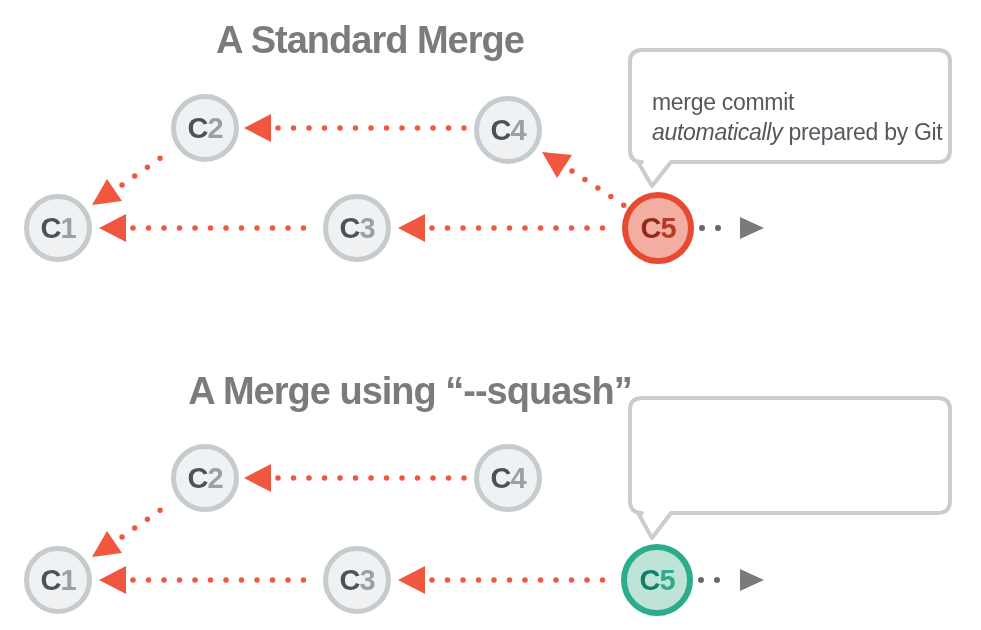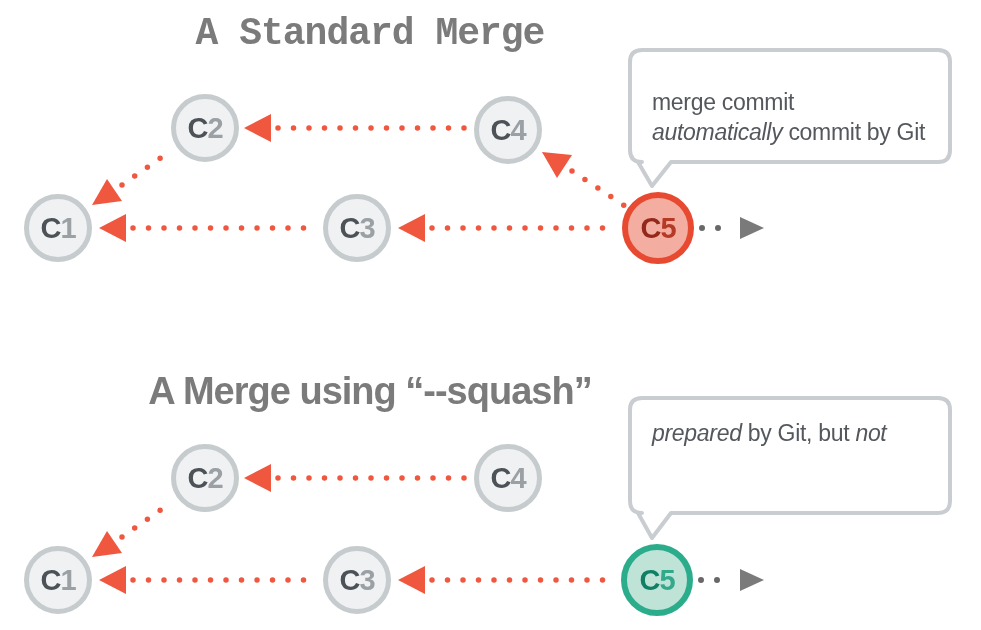--- a/index.html
+++ b/index.html
@@ -5,22 +5,22 @@
   html,body{margin:0;padding:0;background:#ffffff;}
   #canvas{
     position:relative;width:981px;height:630px;background:#ffffff;overflow:hidden;
     font-family:"Liberation Sans", sans-serif;
   }
   #diagram-svg{position:absolute;left:0;top:0;}
   .section-title{
     position:absolute;left:0;width:740px;text-align:center;
     font-size:38px;font-weight:bold;letter-spacing:-1px;color:#7b7b7b;
   }
-  #title-standard{top:12px;font-family:Liberation Mono, monospace;}
-  #title-squash{top:370px;}
+  #title-standard{top:19px;}
+  #title-squash{top:370px;padding-left:40px;}
   .node{
     position:absolute;box-sizing:border-box;width:68px;height:68px;border-radius:50%;
     background:#f0f1f3;border:5px solid #c6cbcd;
     display:flex;align-items:center;justify-content:center;
     font-weight:bold;font-size:29px;letter-spacing:-1px;line-height:1;
   }
   .node .c{color:#4c5257;}
   .node .d{color:#9aa0a4;}
   .node-red{
     width:72px;height:72px;background:#f4ada1;border:6px solid #e84a31;
@@ -141,19 +141,18 @@
     <span class="c">C</span>
       <span class="d">4</span>
   </div>
   <div class="node node-green" style="left:621px;top:544px;">
     <span class="c">C</span>
       <span class="d">5</span>
   </div>
 
   <div class="bubble-text" id="bubble-text-standard">
     <div><span>merge commit</span></div>
-    <div><em>automatically</em><span> commit by Git</span></div>
+    <div><em>automatically</em><span> prepared by Git</span></div>
   </div>
   <div class="bubble-text" id="bubble-text-squash">
-    <div><em>prepared</em><span> by Git, but </span><em>not</em></div>
   </div>
 
 </div>
 
 </body></html>

